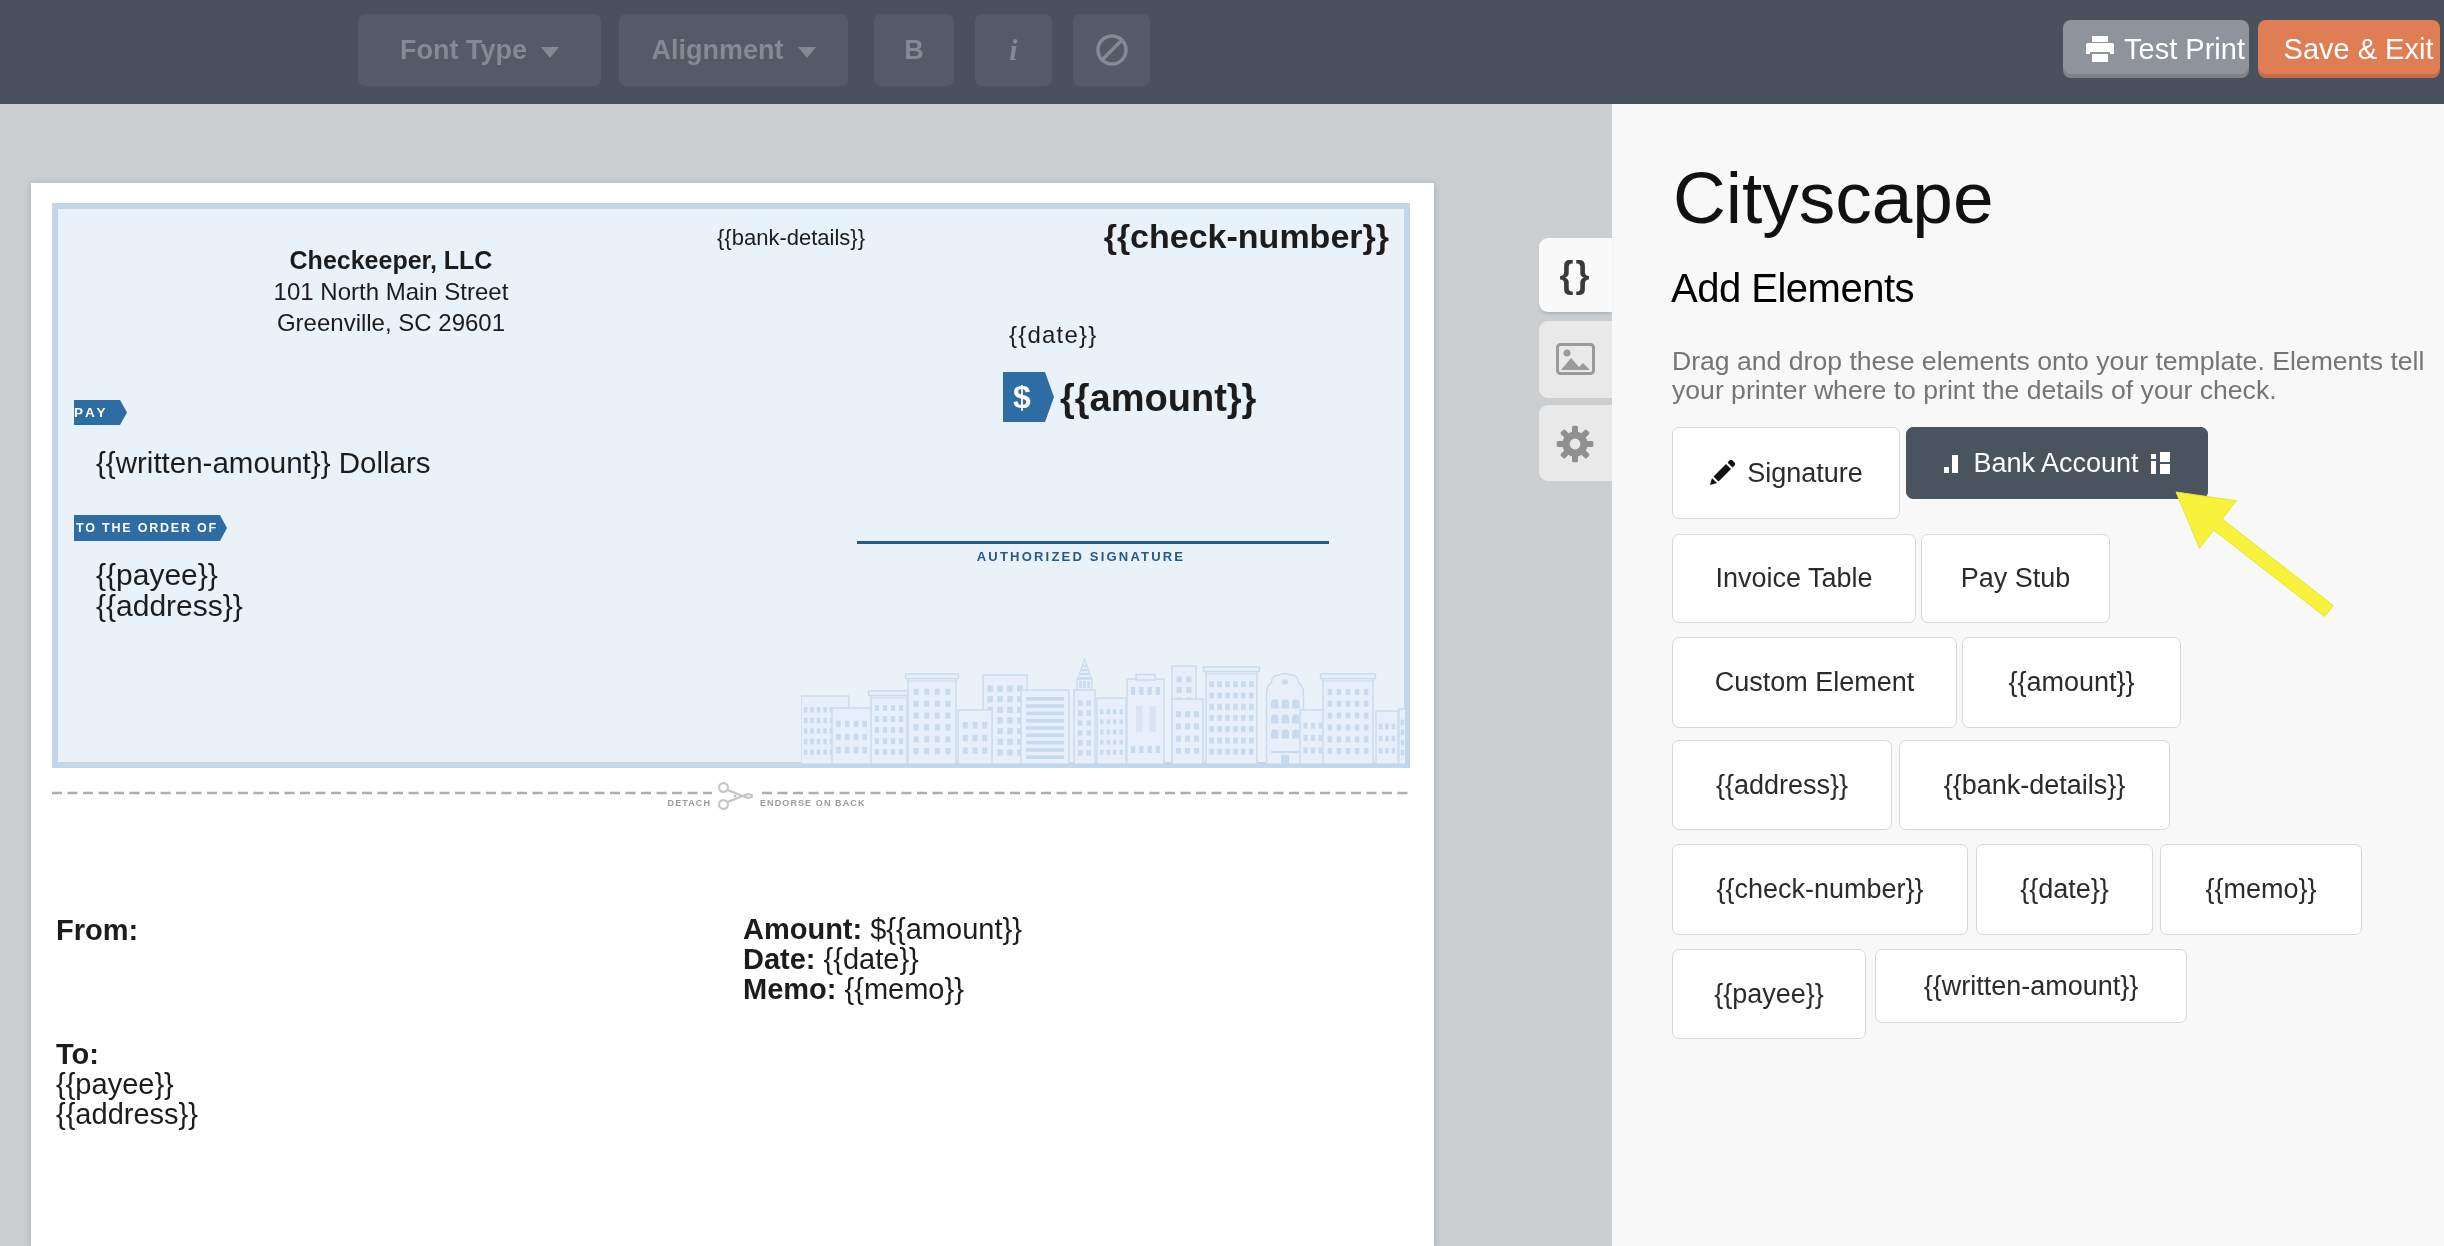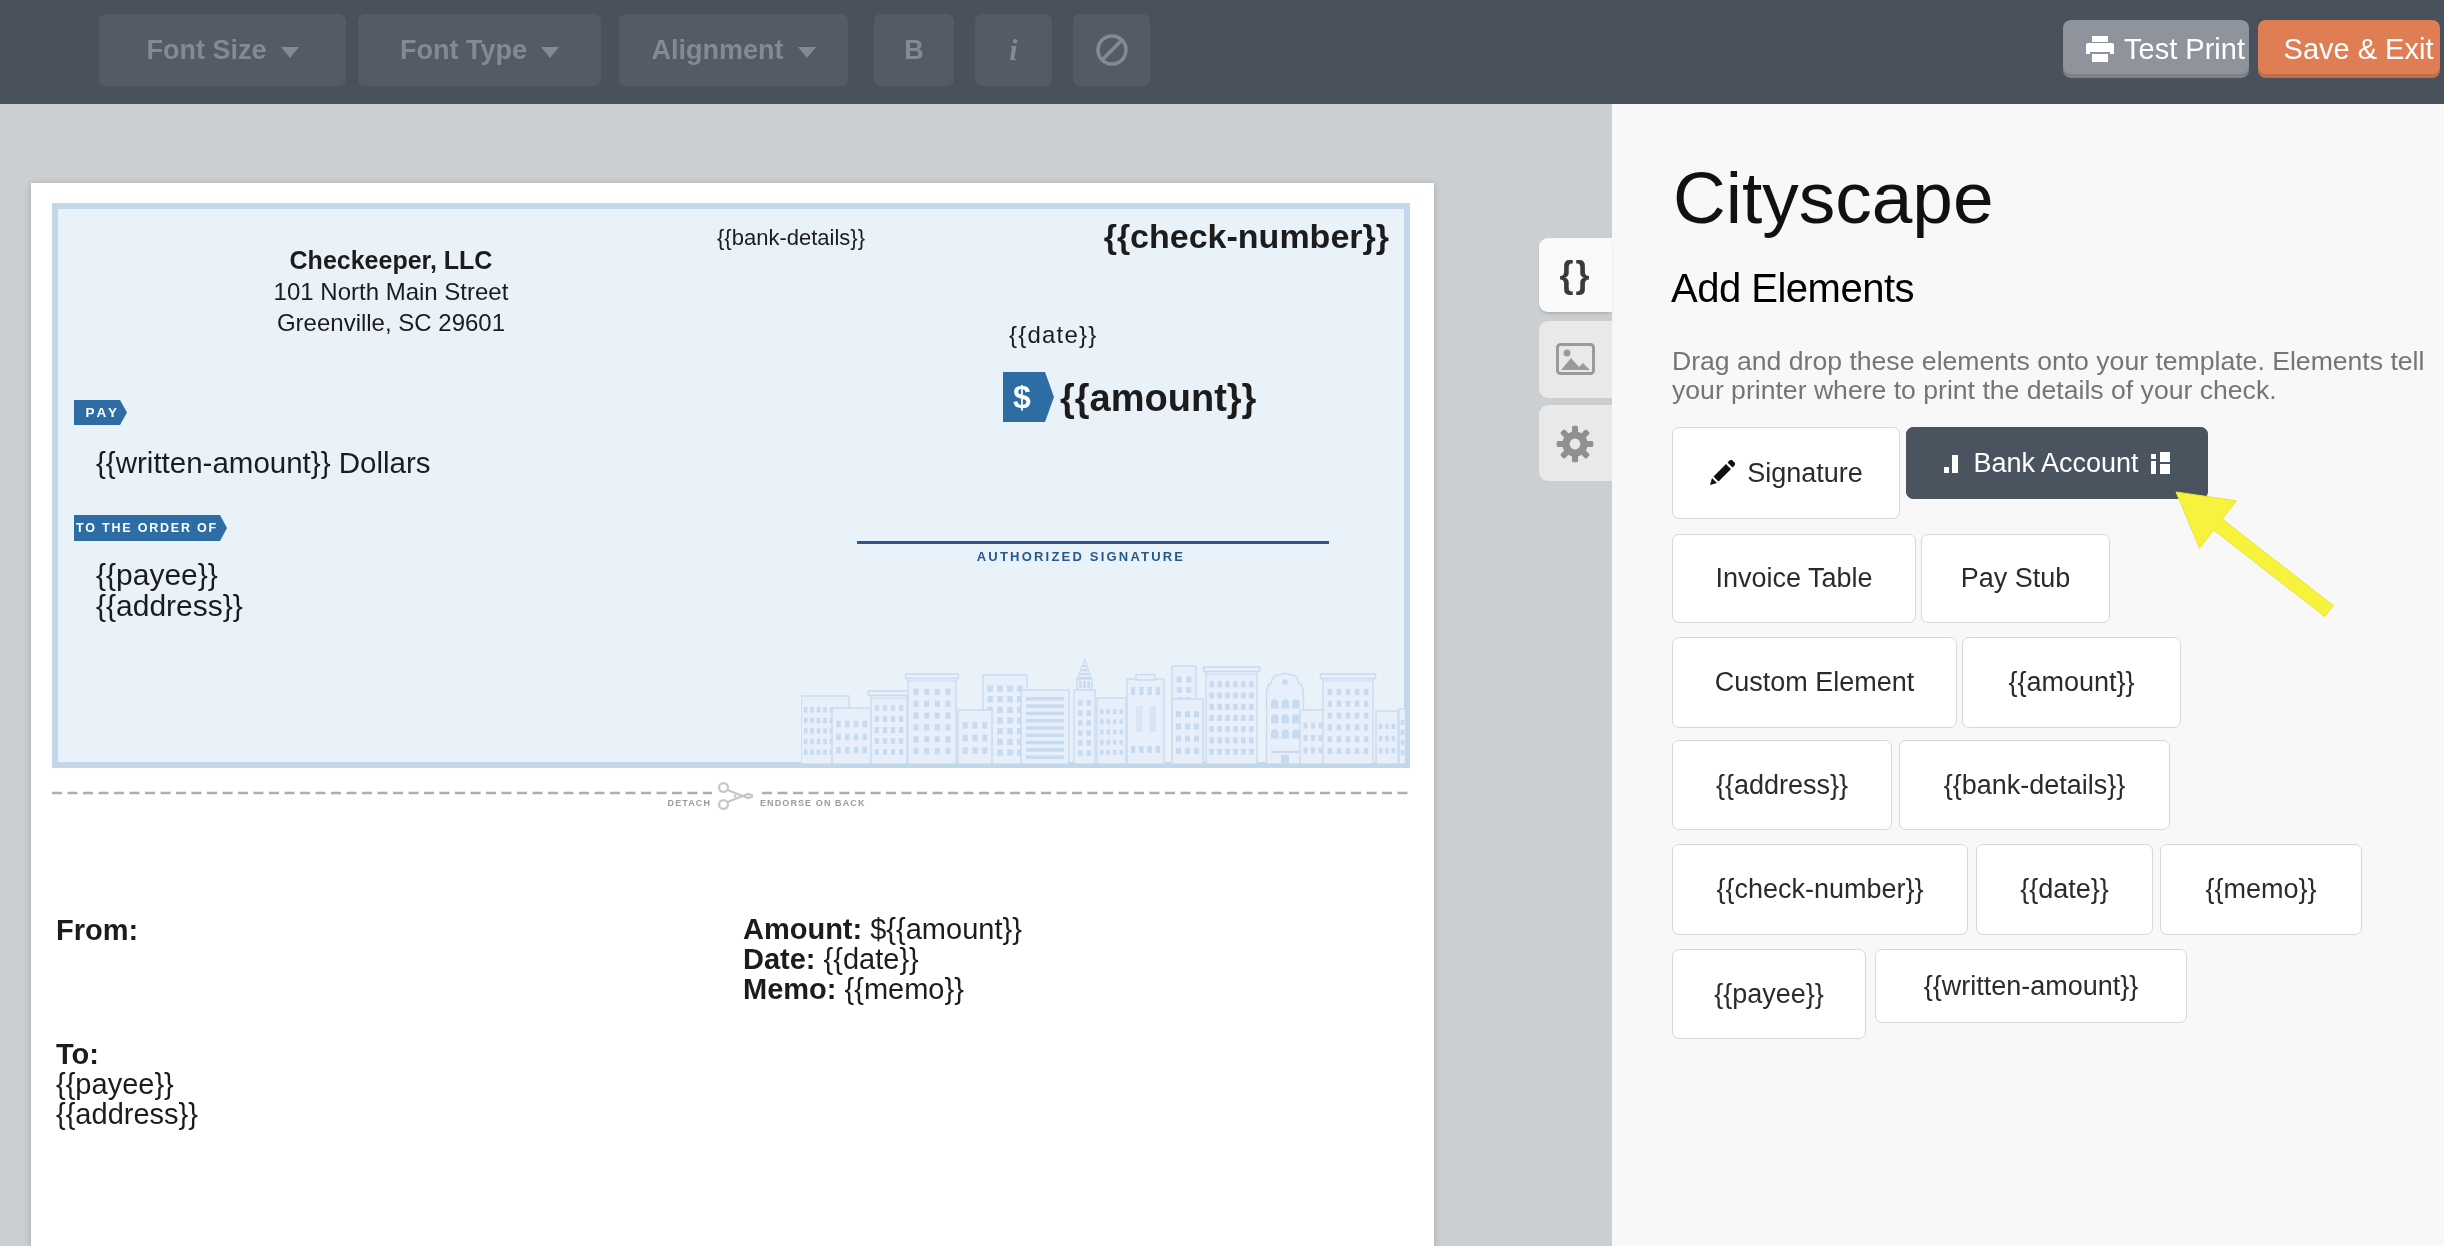--- a/index.html
+++ b/index.html
@@ -26,21 +26,20 @@
 
 
 #panel { position:absolute; left:1612px; top:104px; width:832px; height:1142px; background:#f8f8f8; }
 .tab { position:absolute; left:1539px; width:73px; border-radius:9px 0 0 9px; }
 .ebtn { position:absolute; background:#fff; border:1px solid #d8d8d8; border-radius:7px;
   font-size:27px; color:#2b2b2b; display:flex; align-items:center; justify-content:center; }
 </style></head>
 <body>
 
 <div id="toolbar">
-  <div class="tbtn" style="left:99px; width:247px;">Font Size<span class="caret"></span></div>
   <div class="tbtn" style="left:358px; width:243px;justify-content:center;">Font Type<span class="caret"></span></div>
   <div class="tbtn" style="left:619px; width:229px;">Alignment<span class="caret"></span></div>
   <div class="tbtn" style="left:874px; width:80px;">B</div>
   <div class="tbtn" style="left:975px; width:77px; font-style:italic; font-family:'Liberation Serif',serif; font-size:30px;">i</div>
   <div class="tbtn" style="left:1073px; width:77px;">
     <svg width="34" height="34" viewBox="0 0 34 34">
         <circle cx="17" cy="17" r="14" fill="none" stroke="#828b94" stroke-width="3.5"></circle>
         <line x1="7.5" y1="26.5" x2="26.5" y2="7.5" stroke="#828b94" stroke-width="3.5"></line>
       </svg>
   </div>
@@ -57,21 +56,21 @@
     <div class="t" style="left:183px; top:36px; width:300px; text-align:center; font-size:25px; line-height:31px;"><b>Checkeeper, LLC</b><br><span style="font-size:24px;">101 North Main Street<br>Greenville, SC 29601</span></div>
     <div class="t" style="left:659px; top:16px; font-size:22px;">{{bank-details}}</div>
     <div class="t" style="left:1031px; top:8px; width:300px; text-align:right; font-size:34px; font-weight:bold;">{{check-number}}</div>
     <div class="t" style="left:951px; top:112px; font-size:24px; letter-spacing:1.2px;">{{date}}</div>
     <svg class="abs" style="left:945px; top:163px;" width="52" height="50" viewBox="0 0 52 50">
       <polygon points="0,0 42,0 51,25 42,50 0,50" fill="#2d6da3"></polygon>
       <text x="19" y="36" font-size="32" font-weight="bold" fill="#fff" text-anchor="middle" font-family="Liberation Sans">$</text>
     </svg>
     <div class="t" style="left:1002px; top:168px; font-size:38px; font-weight:bold;">{{amount}}</div>
 
-    <div class="tag" style="left:16px; top:191px; width:46px; height:25px; font-size:13.5px; letter-spacing:3px; line-height:25px; text-align:right;">PAY</div>
+    <div class="tag" style="left:16px; top:191px; width:46px; height:25px; font-size:13.5px; letter-spacing:3px; line-height:25px; text-align:left;">PAY</div>
     <svg class="tagpt" style="left:61px; top:191px;" width="8" height="25">
         <polygon points="0,0 1,0 8,12.5 1,25 0,25" fill="#2d6da3"></polygon>
       </svg>
     <div class="t" style="left:38px; top:237px; font-size:29.5px;">{{written-amount}} Dollars</div>
 
     <div class="tag" style="left:16px; top:306px; width:146px; height:26px; font-size:12.5px; letter-spacing:1.8px; line-height:26px; text-align:center;">TO THE ORDER OF</div>
     <svg class="tagpt" style="left:161px; top:306px;" width="8" height="26">
         <polygon points="0,0 1,0 8,13 1,26 0,26" fill="#2d6da3"></polygon>
       </svg>
     <div class="t" style="left:38px; top:350px; font-size:30px; line-height:31px;">{{payee}}<br>{{address}}</div>

